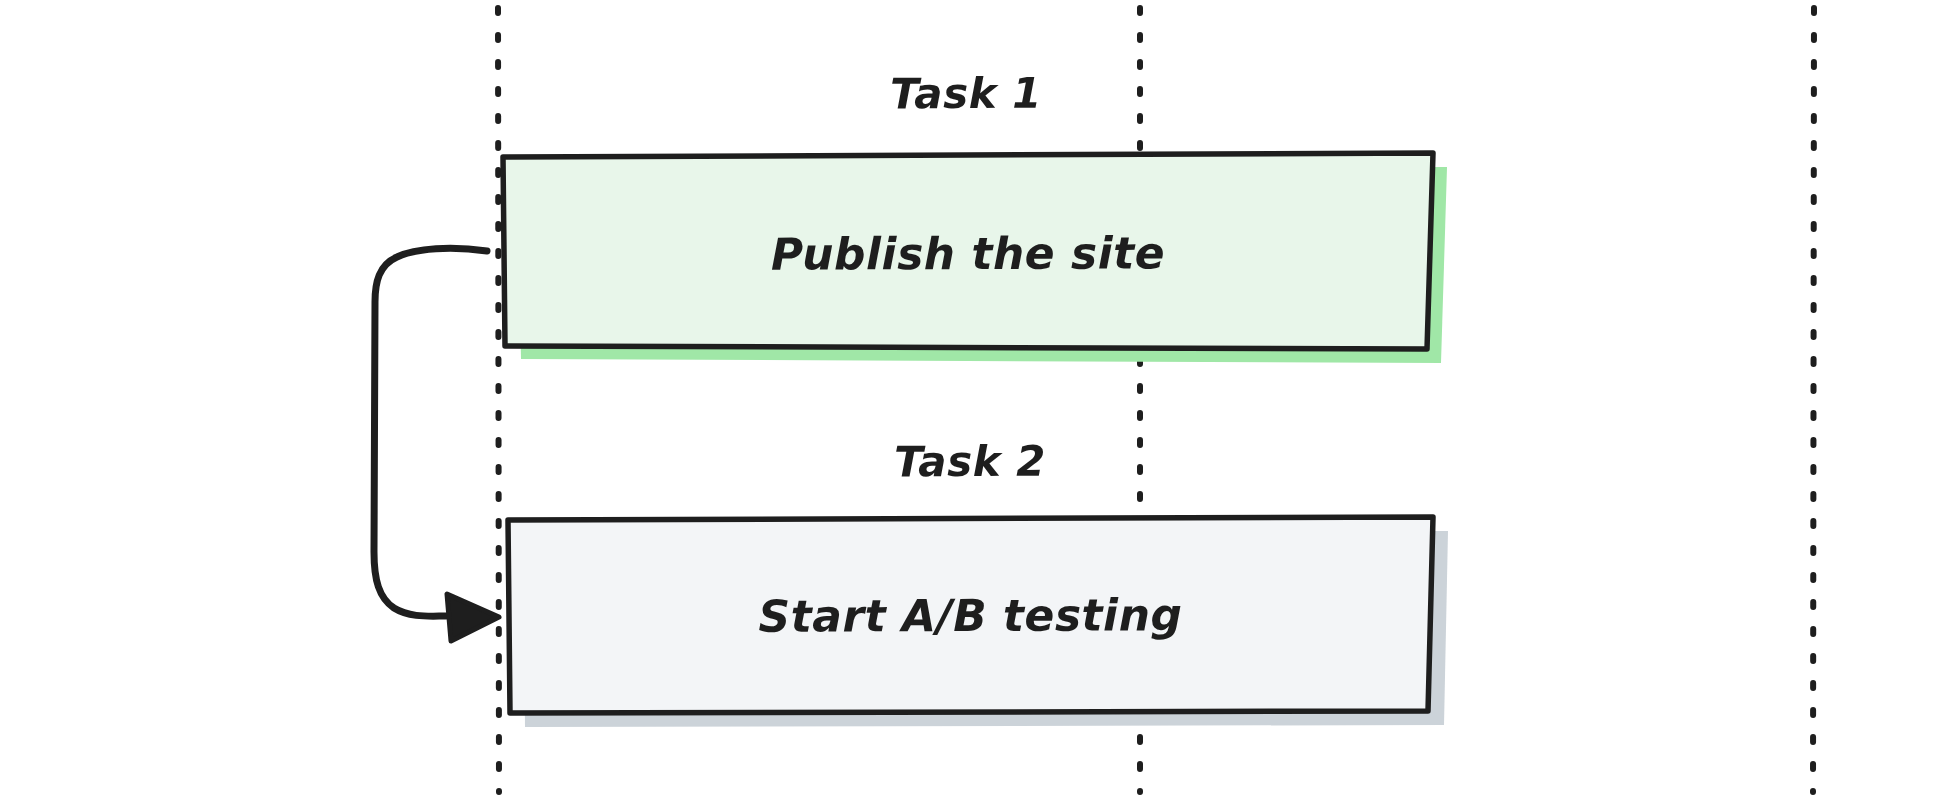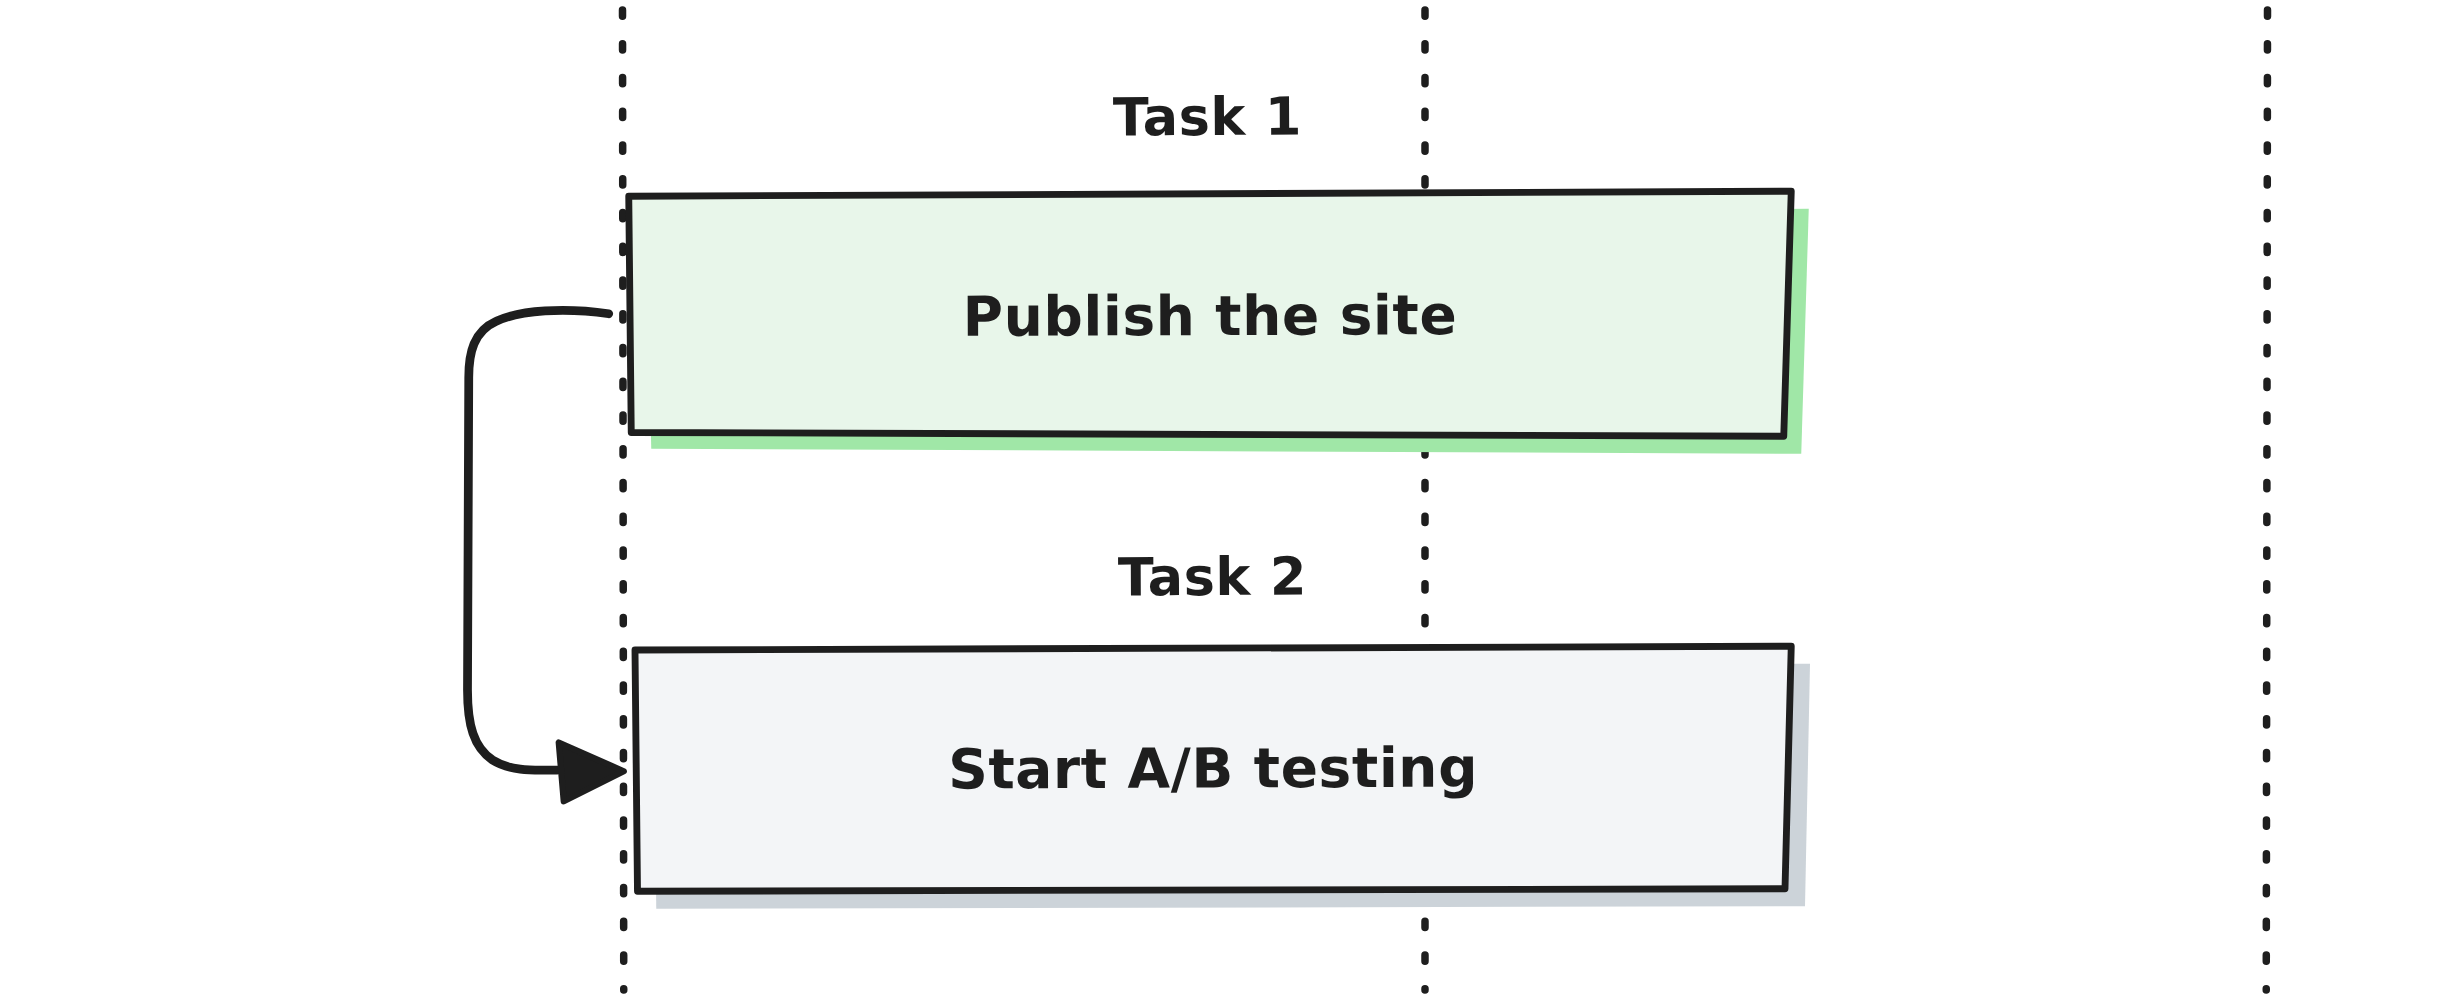--- a/index.html
+++ b/index.html
@@ -4,20 +4,21 @@
 <style>
   html, body { margin: 0; padding: 0; }
   body { background: #ffffff; }
   .canvas {
     position: relative;
     width: 1952px;
     height: 798px;
     background: var(--bg, #ffffff);
     overflow: hidden;
     font-family: "DejaVu Sans", sans-serif;
+    font-style: italic;
   }
   .canvas svg.scene {
     position: absolute;
     left: 0; top: 0;
     width: 1952px; height: 798px;
     display: block;
   }
   .hand {
     position: absolute;
     color: var(--ink, #1e1e1e);

